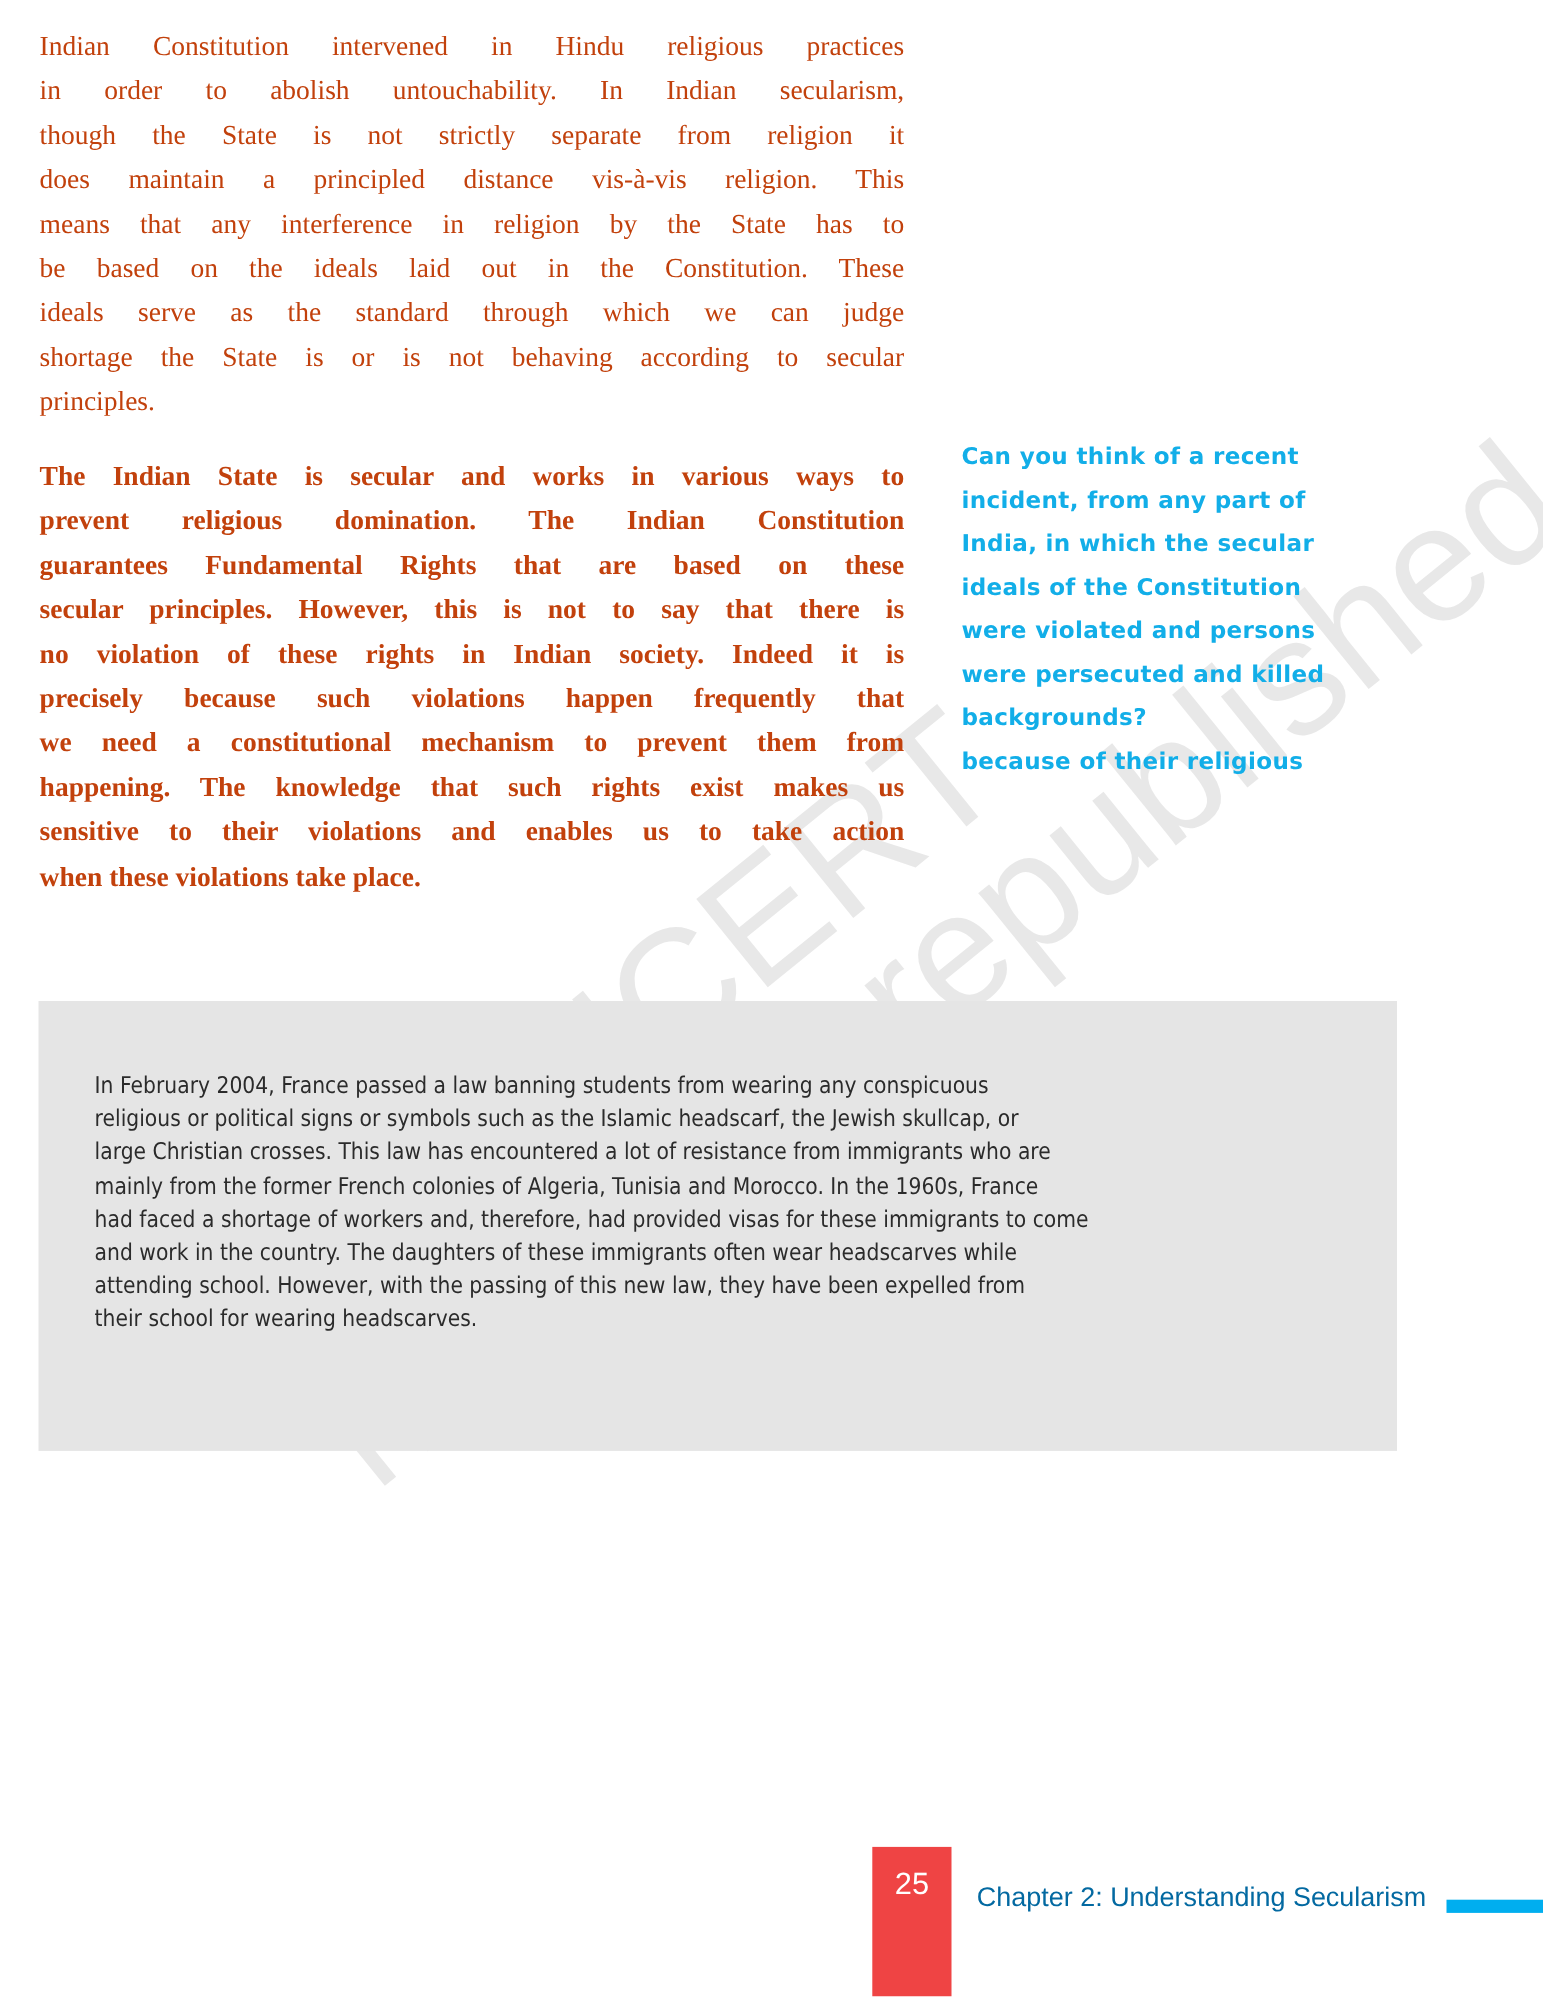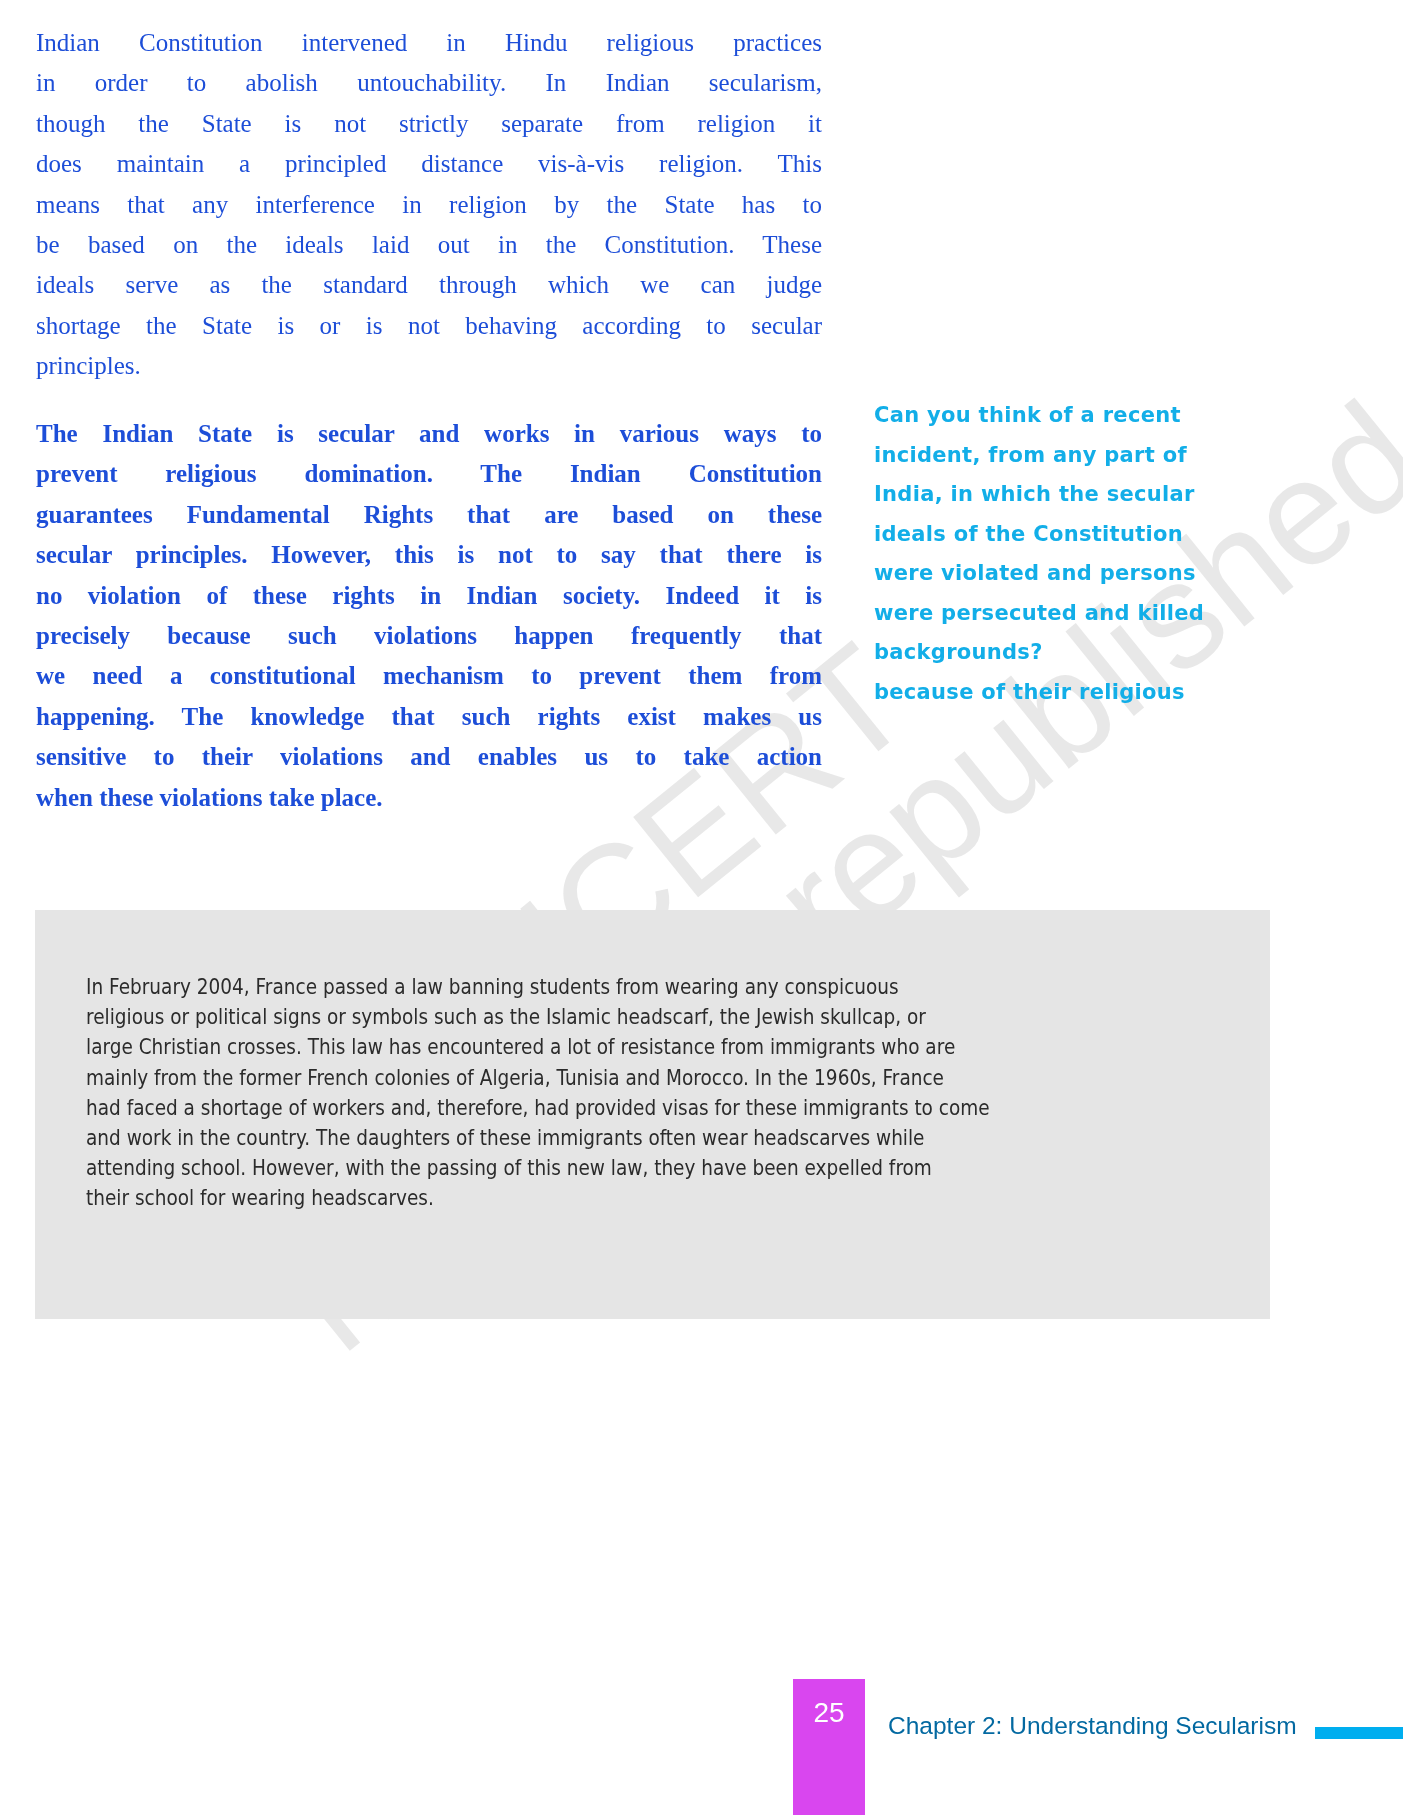--- a/index.html
+++ b/index.html
@@ -3,21 +3,21 @@
 <meta charset="utf-8">
 <style>
   html, body { margin:0; padding:0; }
   body {
     width:1403px; height:1815px; position:relative; overflow:hidden;
     background:#ffffff;
   }
   .body-text {
     position:absolute; left:36px; width:786px;
     font-family:"Liberation Serif", "DejaVu Serif", serif;
-    font-size:25px; line-height:40.4px; color:#1d4ed8;
+    font-size:25px; line-height:40.4px; color:#c2410c;
     text-align:justify; margin:0;
   }
   .body-text .ln { display:block; text-align:justify; text-align-last:justify; white-space:nowrap; }
   .body-text .ln.last { text-align-last:left; }
   #para1 { top:23px; }
   #para2 { top:414px;font-weight:bold; }
 
   .margin-question {
     position:absolute; left:874px; top:396px; width:330px;
     font-family:"DejaVu Sans", sans-serif; font-weight:bold;
@@ -41,21 +41,21 @@
   .watermark {
     position:absolute; font-family:"Liberation Sans", sans-serif;
     color:rgba(150,150,150,0.22); white-space:nowrap; pointer-events:none;
     transform-origin:left top;
   }
   #wm1 { left:315px; top:1030px; font-size:150px; transform:rotate(-39deg); }
   #wm2 { left:255px; top:1250px; font-size:150px; transform:rotate(-39deg); }
 
   .page-number-block {
     position:absolute; left:793px; top:1679px; width:72px; height:136px;
-    background:#d946ef;
+    background:#ef4444;
   }
   .page-number {
     position:absolute; left:0; top:18px; width:72px; text-align:center;
     font-family:"Liberation Sans", sans-serif; font-size:28px; color:#ffffff;
   }
   .chapter-title {
     position:absolute; left:888px; top:1712px;
     font-family:"Liberation Sans", sans-serif; font-size:24.5px; color:#0369a1;
     white-space:nowrap;
   }

